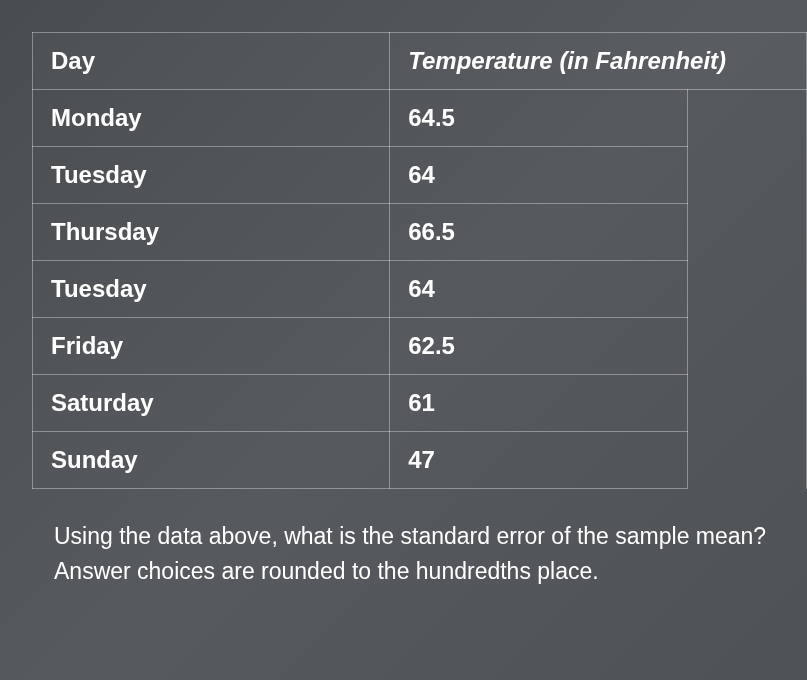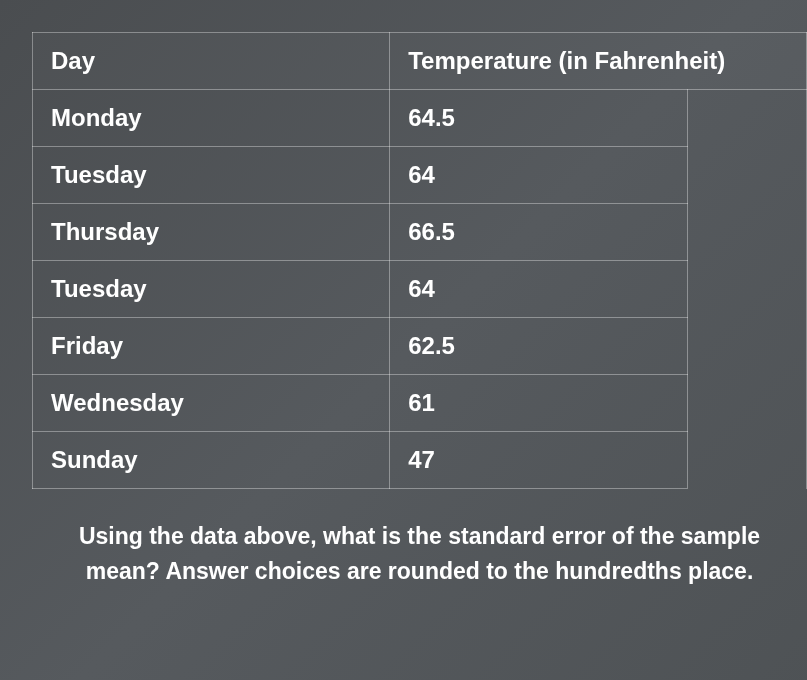--- a/index.html
+++ b/index.html
@@ -31,39 +31,39 @@
       font-weight: bold;
     }
     th {
       background: rgba(255, 255, 255, 0.02);
     }
     .col-day {
       width: 30%;
     }
     .col-temp-header {
       width: 35%;
+      font-style: italic;
     }
     .col-temp {
       width: 25%;
     }
     .col-empty {
       border-right: 1px solid rgba(255, 255, 255, 0.35);
       border-bottom: none;
       border-top: none;
     }
     .col-empty-top {
       border-top: 1px solid rgba(255, 255, 255, 0.35);
     }
     .question {
       color: #ffffff;
       font-size: 23px;
-      font-weight: bold;
+      font-weight: normal;
       padding: 30px 22px 20px 22px;
       line-height: 1.5;
-      text-align: center;
     }
   </style>
 </head>
 <body>
 
 <div class="container">
   <table>
     <thead>
       <tr>
         <th class="col-day">Day</th>
@@ -86,21 +86,21 @@
       </tr>
       <tr>
         <td class="col-day">Tuesday</td>
         <td class="col-temp">64</td>
       </tr>
       <tr>
         <td class="col-day">Friday</td>
         <td class="col-temp">62.5</td>
       </tr>
       <tr>
-        <td class="col-day">Wednesday</td>
+        <td class="col-day">Saturday</td>
         <td class="col-temp">61</td>
       </tr>
       <tr>
         <td class="col-day">Sunday</td>
         <td class="col-temp">47</td>
       </tr>
     </tbody>
   </table>
   <div class="question">Using the data above, what is the standard error of the sample mean? Answer choices are rounded to the hundredths place.</div>
 </div>

